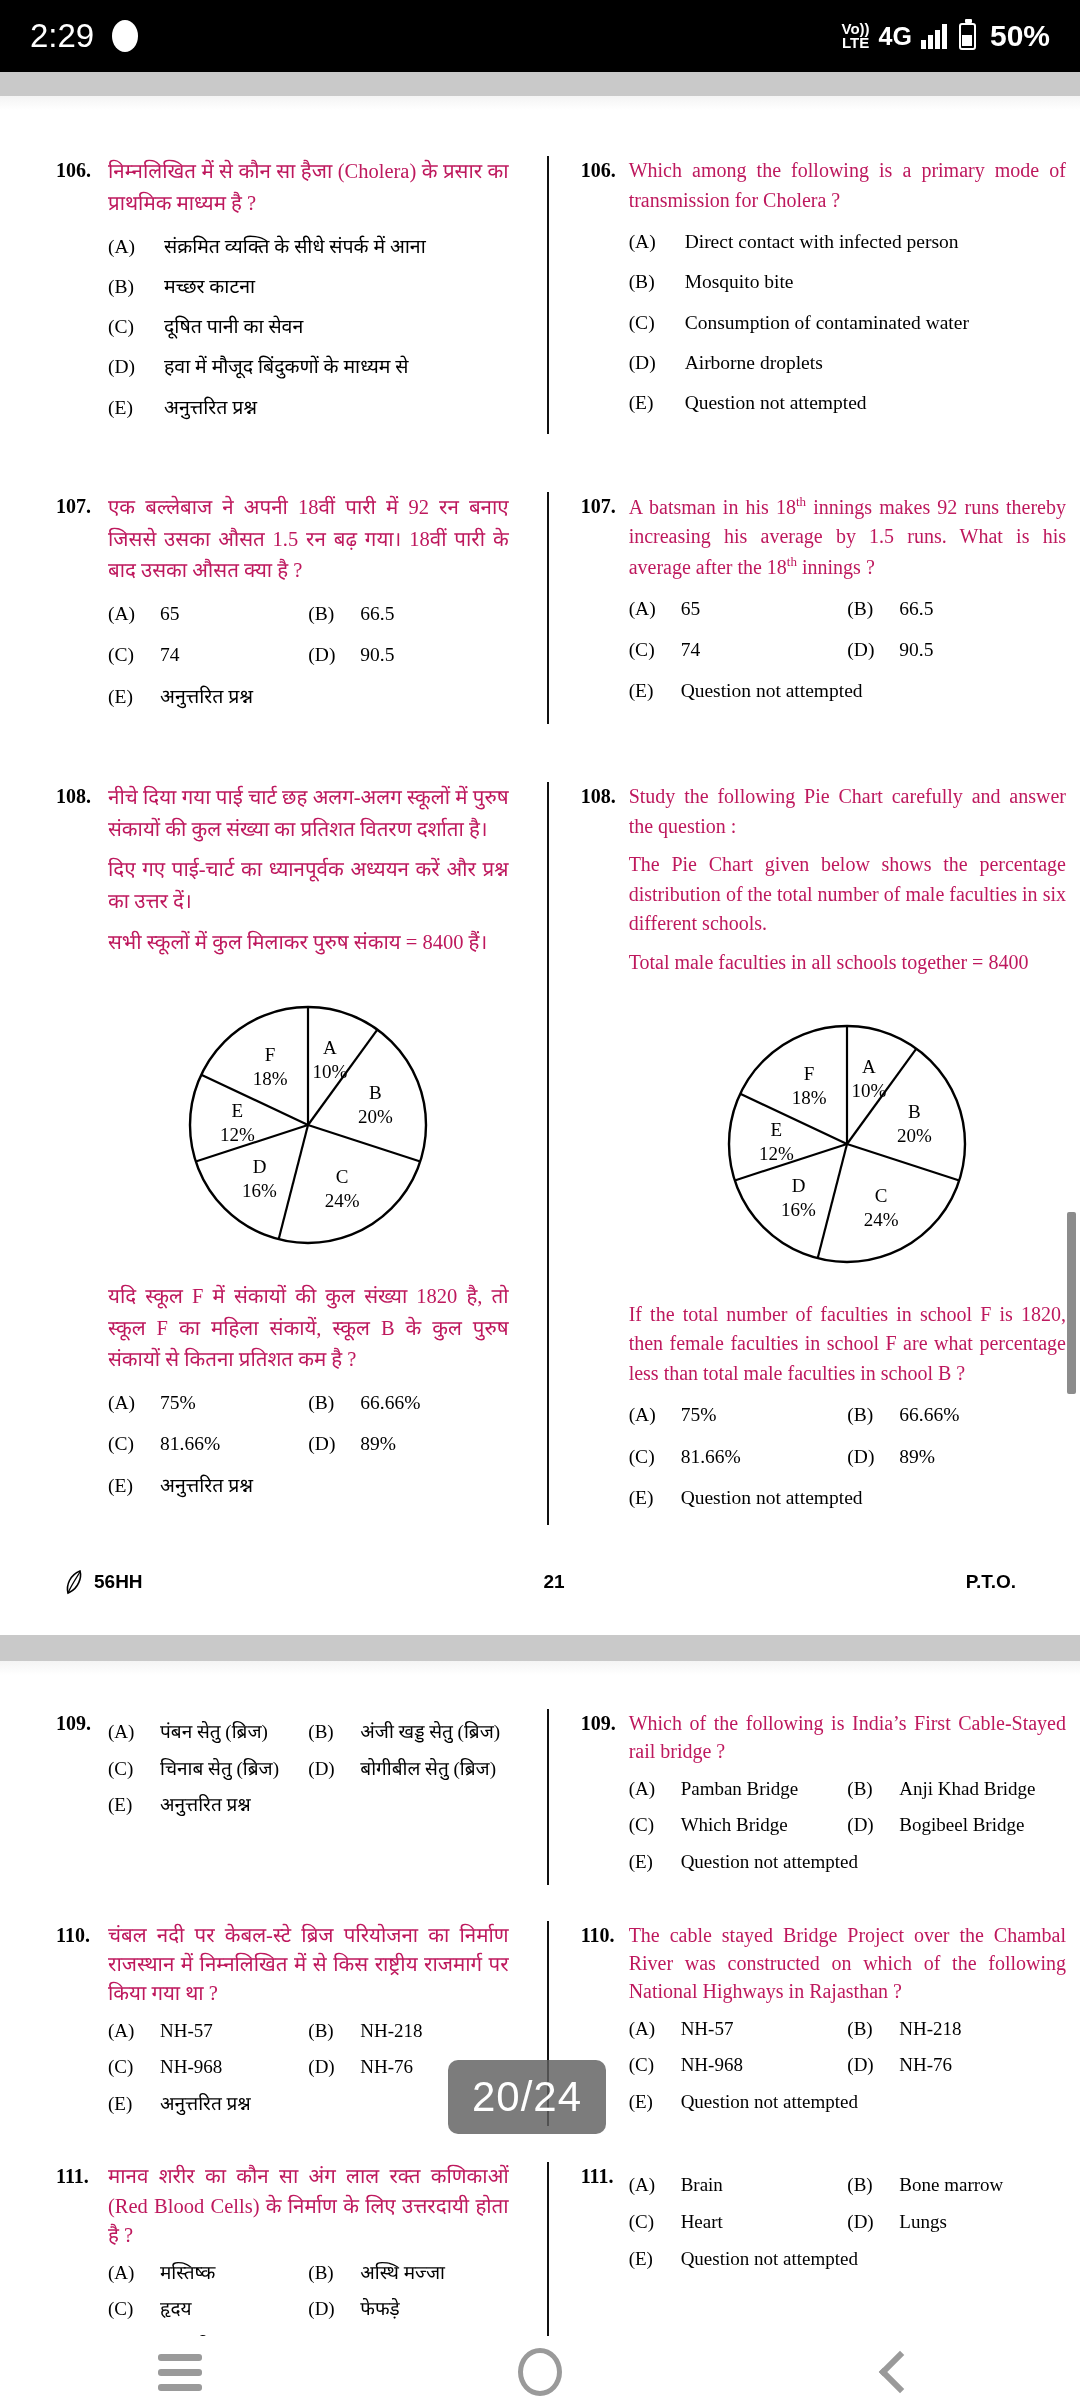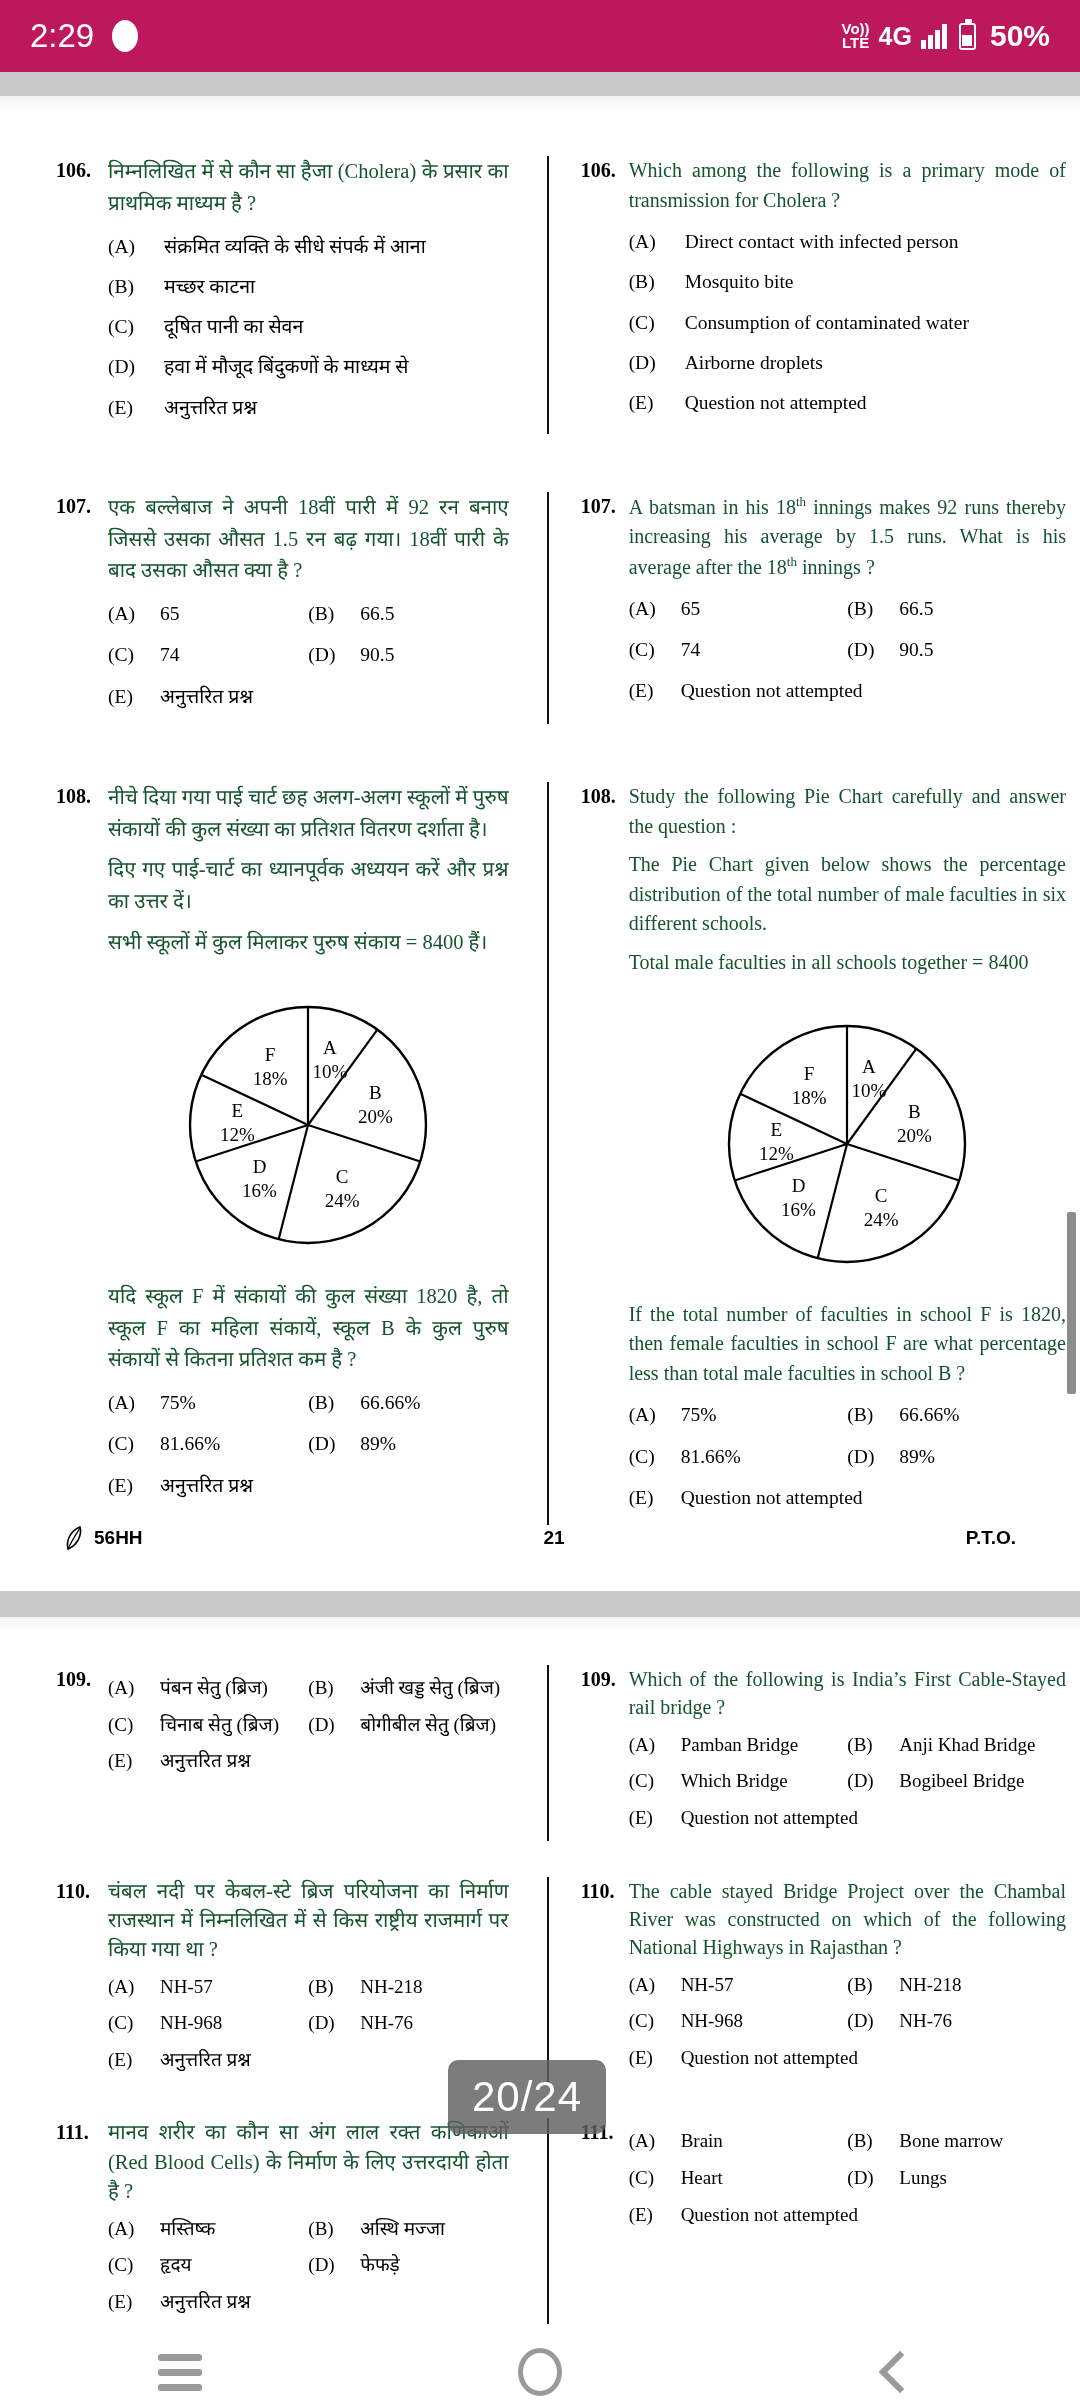--- a/index.html
+++ b/index.html
@@ -7,21 +7,21 @@
     width: 1080px; height: 2408px;
     background: #c9c9c9;
     font-family: "Liberation Serif", serif;
     overflow: hidden;
   }
 
   
   .status-bar {
     position: absolute; top: 0; left: 0;
     width: 1080px; height: 72px;
-    background: #be185d; color: #fff;
+    background: #000000; color: #fff;
     display: flex; align-items: center;
     padding: 0 30px;
     font-family: "Liberation Sans", sans-serif;
   }
   .sb-time { font-size: 33px; font-weight: 400; letter-spacing: 0px; }
   .sb-dot {
     width: 26px; height: 32px; border-radius: 50%;
     background: #fff; margin-left: 18px;
   }
   .sb-right {
@@ -94,21 +94,21 @@
     font-weight: bold; font-size: 20px; width: 52px;
     flex: none; line-height: 1.45;
     font-family: "Liberation Serif", serif;
   }
   .qnum-en { width: 48px; }
   .qbody { flex: 1; }
 
   .qtext {
     font-size: 20px; line-height: 1.48;
     text-align: justify; text-justify: inter-word;
-    color: #14532d;
+    color: #be185d;
   }
   .qtext-hi { font-size: 20.5px; line-height: 1.55; }
   .qtext + .qtext { margin-top: 9px; }
 
   .opts { margin-top: 13px; }
   .opt {
     display: flex; font-size: 19.5px; line-height: 1.45;
     margin-bottom: 12px;
   }
   .opt-lbl { width: 56px; flex: none; }
@@ -132,21 +132,21 @@
   
   .pie-wrap { display: flex; justify-content: center; margin: 16px 0 6px 0; }
   .pie-label {
     font-family: "Liberation Serif", serif;
     font-size: 19px; fill: #000; text-anchor: middle;
   }
 
   
   .pfooter {
     display: flex; align-items: center;
-    padding: 0 64px;
+    margin-top: 44px; padding: 0 64px;
     font-family: "Liberation Sans", sans-serif;
     font-size: 19px; font-weight: bold;
   }
   .pf-left { display: flex; align-items: center; gap: 8px; }
   .pf-center { margin-left: auto; margin-right: auto; text-align: right; }
   .pf-right { }
   .leaf-icon { display:inline-block; width: 22px; height: 26px; }
 
   
   .scrollbar {

